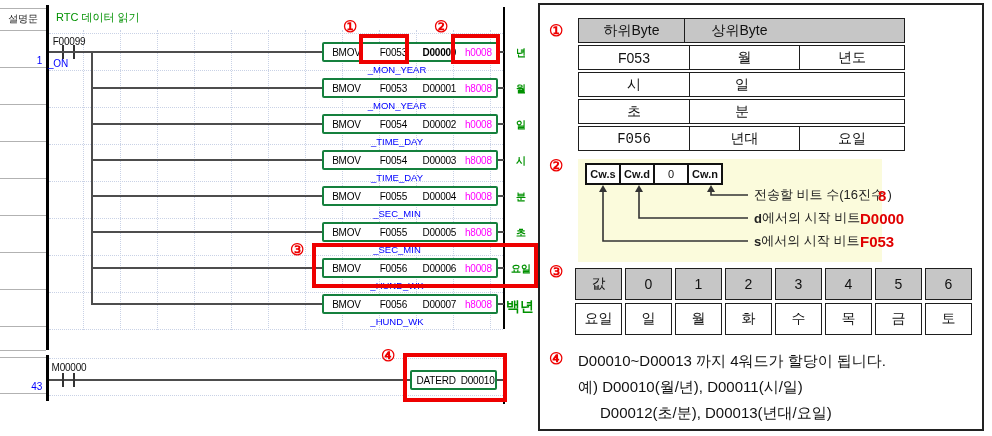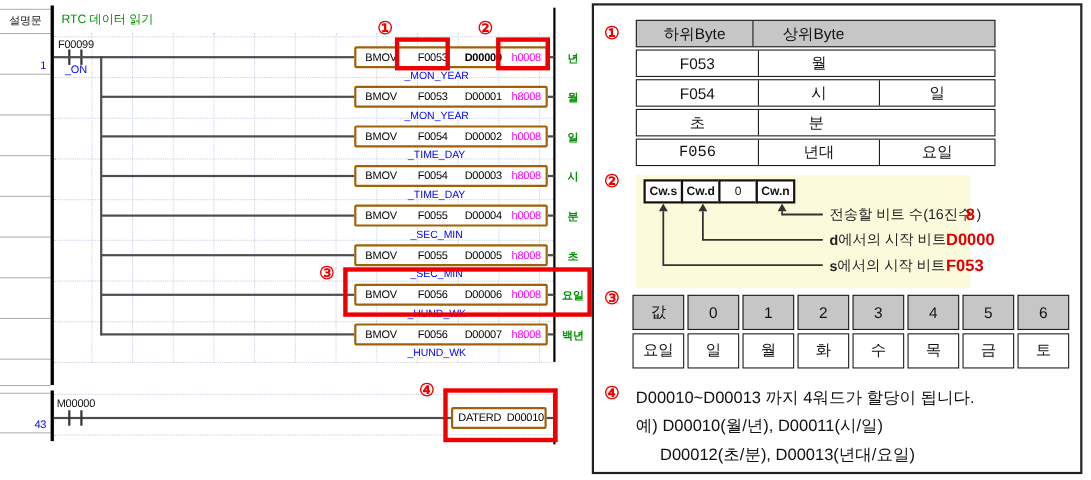--- a/index.html
+++ b/index.html
@@ -1,21 +1,21 @@
 <!DOCTYPE html>
 <html><head>
 <meta charset="utf-8">
 <style>
   html,body{margin:0;padding:0;background:#fff;}
   #canvas{position:relative;width:992px;height:436px;background:#fff;overflow:hidden;
           font-family:"Liberation Sans",sans-serif;}
   .abs{position:absolute;}
   .lad{font-size:10px;color:#111;letter-spacing:-0.2px;}
   .ibox{position:absolute;display:flex;align-items:center;background:#fff;
-        border:2px solid #a16207;border-radius:2px;box-sizing:border-box;}
+        border:2px solid #15803d;border-radius:2px;box-sizing:border-box;}
   .ibox span{display:inline-block;text-align:center;font-size:10px;letter-spacing:-0.2px;}
   .circ{position:absolute;color:#ee0000;font-size:16px;font-weight:bold;line-height:16px;}
   .redbox{position:absolute;border:4px solid #ee0000;box-sizing:border-box;}
   .trow{position:absolute;display:flex;border:1.6px solid #1e1e1e;background:#fff;box-sizing:border-box;}
   .thead{background:#c6c6c6;}
   .tcell{display:flex;align-items:center;justify-content:center;font-size:14px;color:#111;
          border-left:1.4px solid #1e1e1e;box-sizing:border-box;height:100%;}
   .tcell:first-child{border-left:none;}
   .dcell{position:absolute;display:flex;align-items:center;justify-content:center;
          font-size:14px;color:#111;border:1.6px solid #1e1e1e;background:#fff;box-sizing:border-box;}
@@ -91,21 +91,21 @@
     <div class="rail" style="left:503px;top:7px;width:2px;height:322px;"></div>
     <div class="rail" style="left:503px;top:358px;width:2px;height:46px;"></div>
 
     <div class="abs" style="left:56px;top:10px;font-size:11px;color:#009100;">RTC 데이터 읽기</div>
 
     <div class="abs lad" style="left:46px;top:36px;width:46px;text-align:center;">F00099</div>
     <div>
       <div class="cbar" style="left:62px;top:45px;"></div>
       <div class="cbar" style="left:73px;top:45px;"></div>
     </div>
-    <div class="abs lad" style="left:48px;top:58px;width:42px;text-align:center;color:#0000ff;">_ON</div>
+    <div class="abs lad" style="left:48px;top:58px;width:42px;color:#0000ff;">_ON</div>
     <div class="wire" style="left:91px;top:51px;width:2px;height:254px;"></div>
 
     <div id="rung1-rows">
         <div class="wire" style="position: absolute; left: 49px; top: 51px; width: 273px; height: 2px;"></div>
         <div class="wire" style="position: absolute; left: 498px; top: 51px; width: 6px; height: 2px;"></div>
         <div class="ibox" style="position: absolute; left: 322px; top: 42px; width: 176px; height: 20px;">
           <span style="width: 46px;">BMOV</span>
           <span style="width: 50px;">F0053</span>
           <span style="width: 44px; font-weight: bold;">D00000</span>
           <span style="width: 36px; color: rgb(255, 0, 255);">h0008</span>
@@ -174,21 +174,21 @@
         <div style="position: absolute; left: 506px; top: 262px; width: 30px; text-align: center; color: rgb(0, 145, 0); font-weight: bold; font-size: 10px;">요일</div>
         <div class="wire" style="position: absolute; left: 92px; top: 303px; width: 230px; height: 2px;"></div>
         <div class="wire" style="position: absolute; left: 498px; top: 303px; width: 6px; height: 2px;"></div>
         <div class="ibox" style="position: absolute; left: 322px; top: 294px; width: 176px; height: 20px;">
           <span style="width: 46px;">BMOV</span>
           <span style="width: 50px;">F0056</span>
           <span style="width: 44px;">D00007</span>
           <span style="width: 36px; color: rgb(255, 0, 255);">h8008</span>
         </div>
         <div style="position: absolute; left: 350px; top: 316px; width: 94px; text-align: center; color: rgb(0, 0, 255); font-size: 9.5px;">_HUND_WK</div>
-        <div style="position: absolute; left: 506px; top: 298px; width: 30px; text-align: center; color: rgb(0, 145, 0); font-weight: bold; font-size: 10px;">백년</div>
+        <div style="position: absolute; left: 506px; top: 298px; width: 30px; text-align: left; color: rgb(0, 145, 0); font-weight: bold; font-size: 14px;">백년</div>
       </div>
 
     <div class="wire" style="left:49px;top:379px;width:361px;height:2px;"></div>
     <div class="abs lad" style="left:46px;top:362px;width:46px;text-align:center;">M00000</div>
     <div>
       <div class="cbar" style="left:62px;top:373px;"></div>
       <div class="cbar" style="left:73px;top:373px;"></div>
     </div>
     <div class="ibox" style="left:410px;top:370px;width:87px;height:20px;">
       <span style="width:50px;">DATERD</span>
@@ -216,23 +216,23 @@
     <div class="circ" style="left:549px;top:351px;">④</div>
 
     <div id="flag-table" class="abs" style="left:578px;top:18px;width:327px;height:135px;">
         <div class="trow thead" style="position: absolute; left: 0px; top: 0px; width: 327px; height: 25px;">
           <div class="tcell" style="width: 105px;">하위Byte</div>
           <div class="tcell" style="width: 110px;">상위Byte</div>
         </div>
         <div class="trow" style="position: absolute; left: 0px; top: 27px; width: 327px; height: 25px;">
           <div class="tcell" style="width: 110px;">F053</div>
           <div class="tcell" style="width: 110px;">월</div>
+          <div class="tcell" style="width: 105px;">년도</div>
         </div>
         <div class="trow" style="position: absolute; left: 0px; top: 54px; width: 327px; height: 25px;">
-          <div class="tcell" style="width: 110px;">F054</div>
           <div class="tcell" style="width: 110px;">시</div>
           <div class="tcell" style="width: 105px;">일</div>
         </div>
         <div class="trow" style="position: absolute; left: 0px; top: 81px; width: 327px; height: 25px;">
           <div class="tcell" style="width: 110px;">초</div>
           <div class="tcell" style="width: 105px;">분</div>
         </div>
         <div class="trow" style="position: absolute; left: 0px; top: 108px; width: 327px; height: 25px;">
           <div class="tcell" style="width: 110px; font-family: Liberation Mono, monospace;">F056</div>
           <div class="tcell" style="width: 110px;">년대</div>

